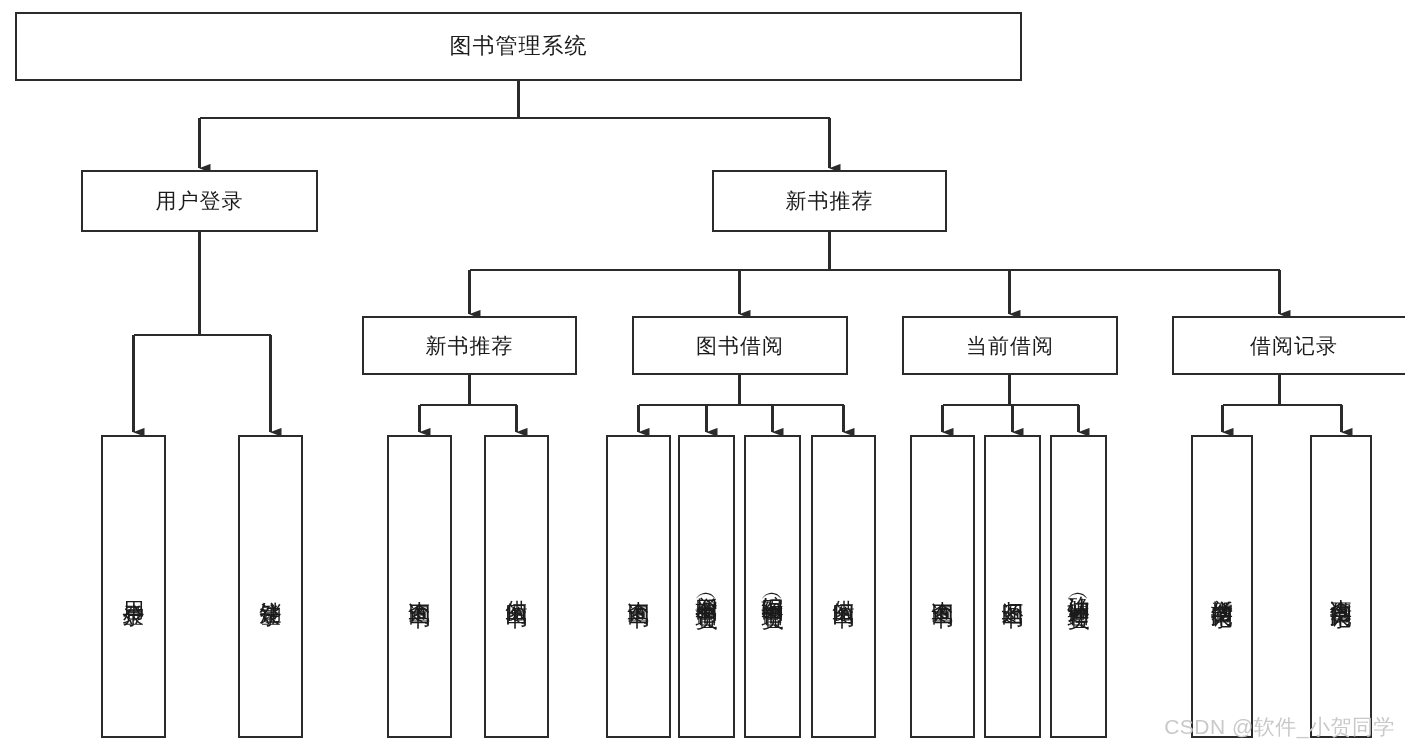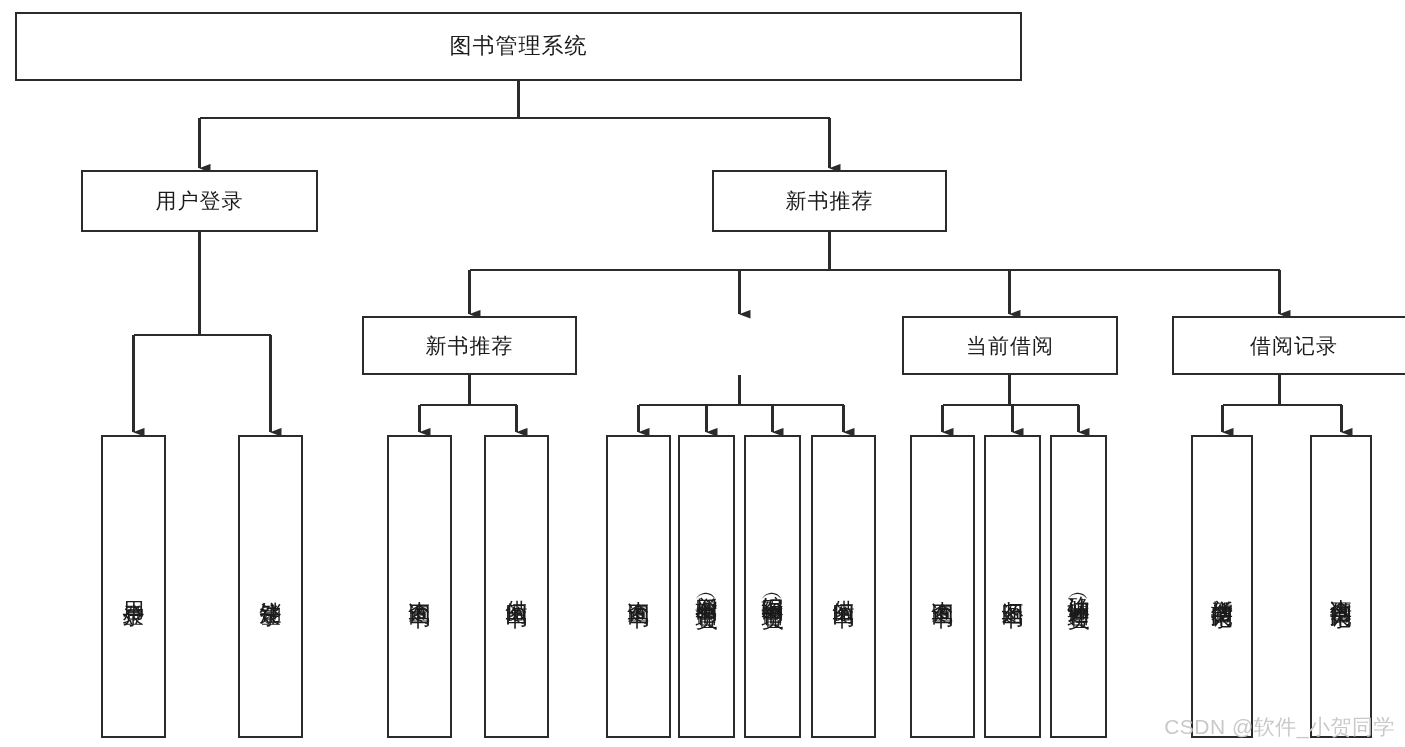--- a/index.html
+++ b/index.html
@@ -130,20 +130,23 @@
   <div class="node" style="left:81px;top:170px;width:237px;height:62px;">
     <span class="lbl">用户登录</span>
   </div>
   <div class="node" style="left:712px;top:170px;width:235px;height:62px;">
     <span class="lbl">新书推荐</span>
   </div>
 
   <div class="node" style="left:362px;top:316px;width:215px;height:59px;align-items:center;">
     <span class="lbl">新书推荐</span>
   </div>
+  <div class="node" style="left:632px;top:316px;width:216px;height:59px;">
+    <span class="lbl">图书借阅</span>
+  </div>
   <div class="node" style="left:902px;top:316px;width:216px;height:59px;justify-content:center;">
     <span class="lbl">当前借阅</span>
   </div>
   <div class="node" style="left:1172px;top:316px;width:244px;height:59px;">
     <span class="lbl">借阅记录</span>
   </div>
 
   <div class="node leaf" style="left:101px;top:435px;width:65px;height:303px;">
     <span class="lbl">用户登录</span>
   </div>

